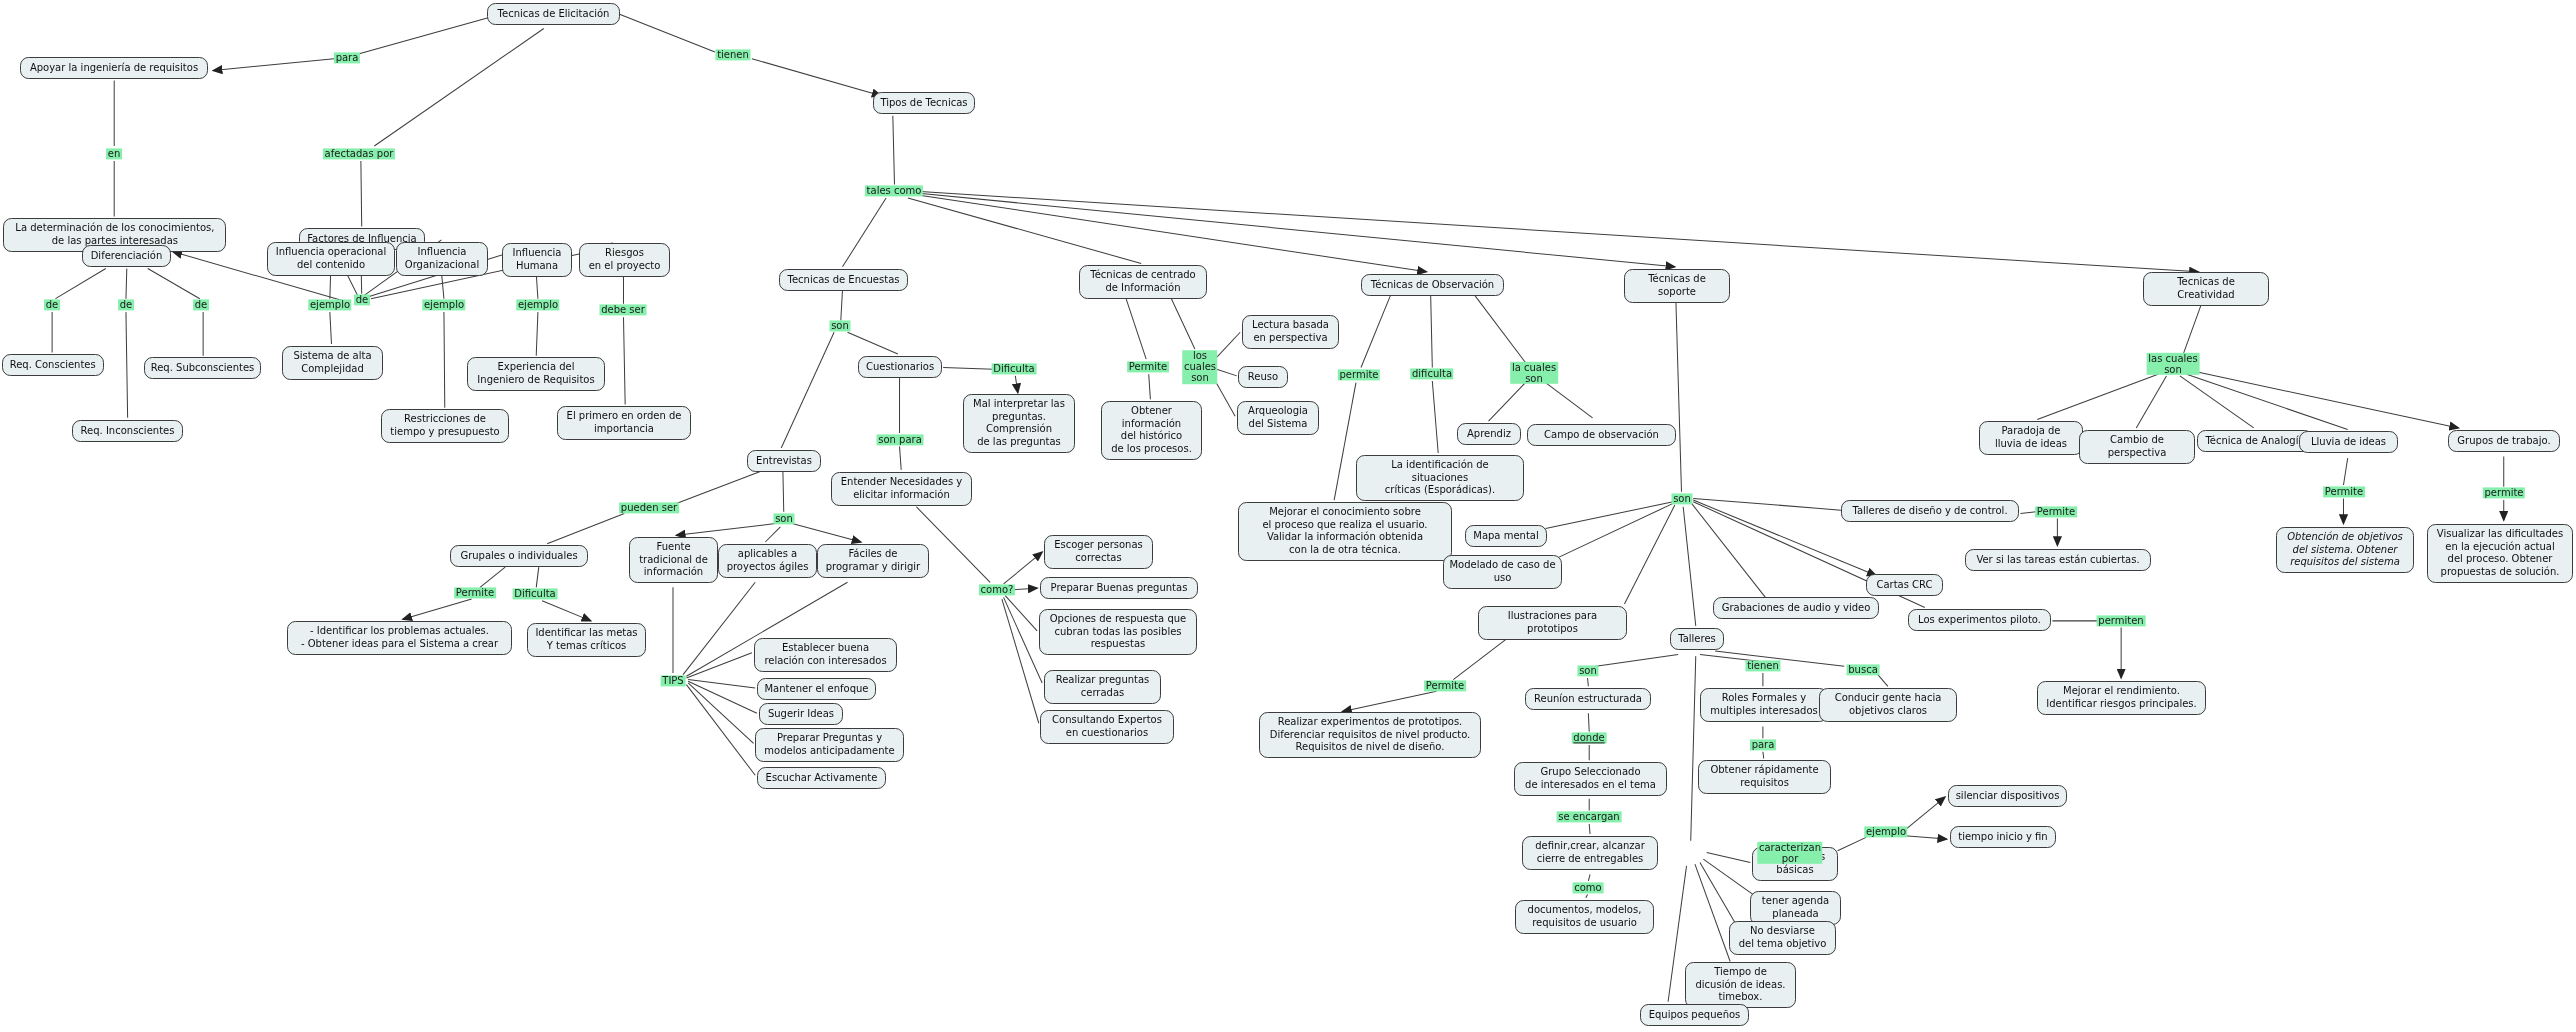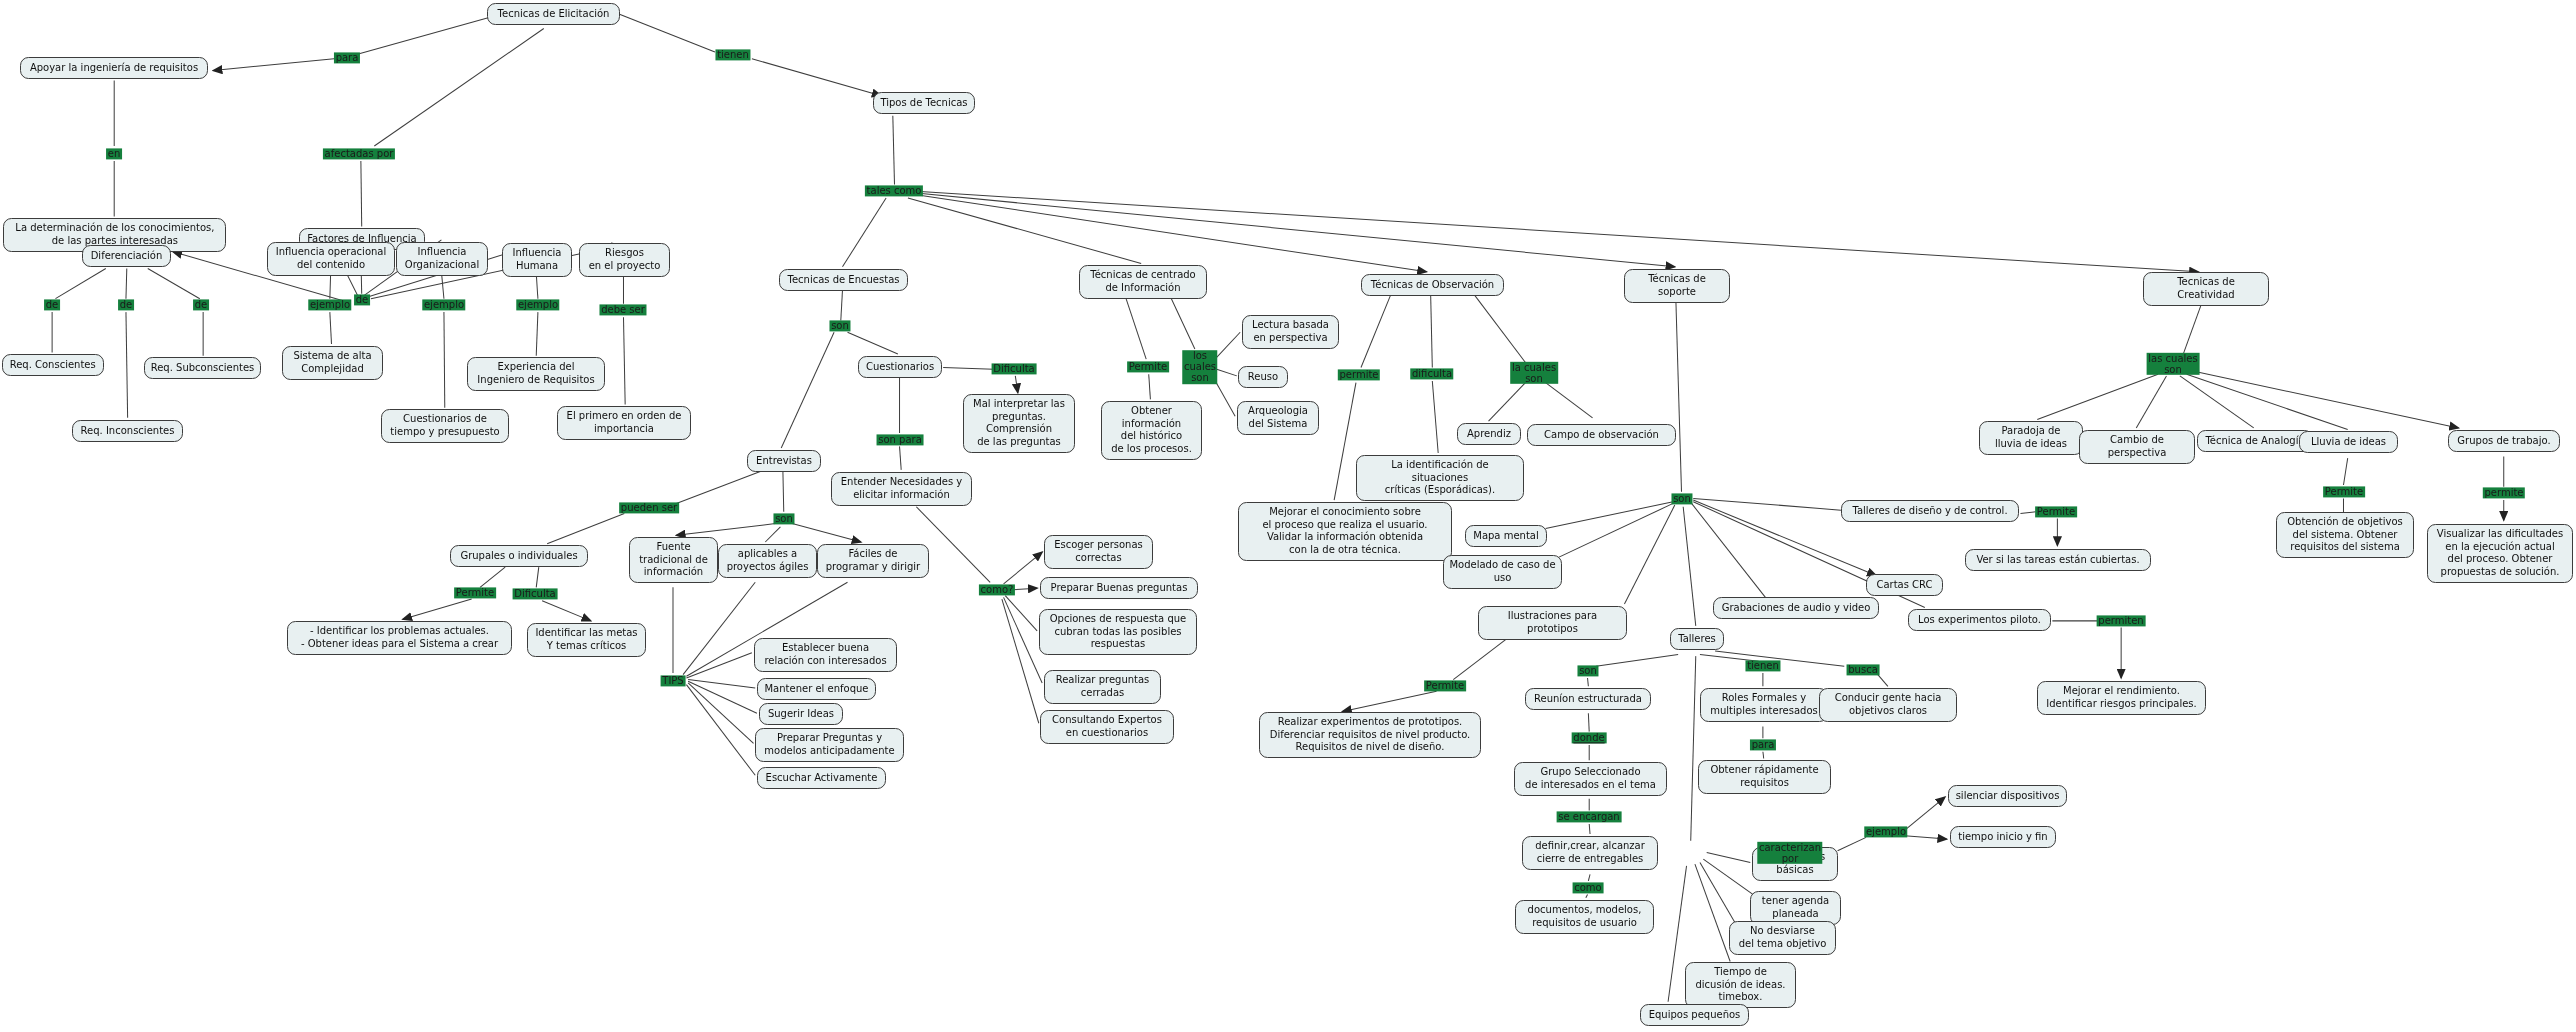--- a/index.html
+++ b/index.html
@@ -4,21 +4,21 @@
 <style>
   html,body{margin:0;padding:0;background:#ffffff;}
   #canvas{position:relative;width:2576px;height:1032px;background:#ffffff;
           font-family:"DejaVu Sans","Liberation Sans",sans-serif;overflow:hidden;}
   svg.edges{position:absolute;left:0;top:0;width:2576px;height:1032px;}
   svg.edges line{stroke:#3d3d3d;stroke-width:1.2;}
   .node{position:absolute;box-sizing:border-box;background:#e8f0f1;border:0.8px solid #3c3c3c;
         border-radius:8.4px;padding:3.4px 5px;font-size:10px;line-height:1.25;color:#101010;
         text-align:center;display:flex;align-items:center;justify-content:center;
         white-space:pre-line;min-height:22px;}
-  .edge-label{position:absolute;transform:translate(-50%,-50%);background:#15803d;
+  .edge-label{position:absolute;transform:translate(-50%,-50%);background:#86efac;
         padding:0 1.7px;font-size:10px;color:#1a1a1a;text-align:center;
         white-space:pre-line;line-height:1.12;}
 </style>
 </head>
 <body>
 
 <div id="canvas">
     <svg class="edges" viewBox="0 0 3070 1230">
       <defs>
         <marker id="arrow" markerWidth="13" markerHeight="11" refX="11" refY="5.5" orient="auto" markerUnits="userSpaceOnUse">
@@ -161,21 +161,21 @@
     <div class="node" style="left: 82px; top: 245px; width: 89px;">Diferenciación</div>
     <div class="node" style="left: 1.7px; top: 354px; width: 102px;">Req. Conscientes</div>
     <div class="node" style="left: 144px; top: 357px; width: 117px;">Req. Subconscientes</div>
     <div class="node" style="left: 72px; top: 420px; width: 111px;">Req. Inconscientes</div>
     <div class="node" style="left: 267px; top: 242px; width: 128px;">Influencia operacional
 del contenido</div>
     <div class="node" style="left: 282px; top: 346px; width: 101px;">Sistema de alta
 Complejidad</div>
     <div class="node" style="left: 396px; top: 242px; width: 92px;">Influencia
 Organizacional</div>
-    <div class="node" style="left: 381px; top: 409px; width: 128px;">Cuestionarios de
+    <div class="node" style="left: 381px; top: 409px; width: 128px;">Restricciones de
 tiempo y presupuesto</div>
     <div class="node" style="left: 502px; top: 243px; width: 70px;">Influencia
 Humana</div>
     <div class="node" style="left: 467px; top: 357px; width: 138px;">Experiencia del
 Ingeniero de Requisitos</div>
     <div class="node" style="left: 579px; top: 243px; width: 91px;">Riesgos
 en el proyecto</div>
     <div class="node" style="left: 557px; top: 406px; width: 134px;">El primero en orden de
 importancia</div>
     <div class="node" style="left: 779px; top: 269px; width: 129px;">Tecnicas de Encuestas</div>
@@ -276,21 +276,21 @@
     <div class="node" style="left: 1640px; top: 1004px; width: 109px;">Equipos pequeños</div>
     <div class="node" style="left: 1948px; top: 785px; width: 119px;">silenciar dispositivos</div>
     <div class="node" style="left: 1950px; top: 826px; width: 106px;">tiempo inicio y fin</div>
     <div class="node" style="left: 2143px; top: 272px; width: 126px;">Tecnicas de Creatividad</div>
     <div class="node" style="left: 1979px; top: 421px; width: 104px;">Paradoja de
 lluvia de ideas</div>
     <div class="node" style="left: 2079px; top: 430px; width: 116px;">Cambio de perspectiva</div>
     <div class="node" style="left: 2197px; top: 430px; width: 116px;">Técnica de Analogía</div>
     <div class="node" style="left: 2299px; top: 431px; width: 99px;">Lluvia de ideas</div>
     <div class="node" style="left: 2448px; top: 430px; width: 112px;">Grupos de trabajo.</div>
-    <div class="node" style="left: 2276px; top: 512px; width: 138px;">Obtención de objetivos
+    <div class="node" style="left: 2276px; top: 527px; width: 138px; font-style: italic;">Obtención de objetivos
 del sistema. Obtener
 requisitos del sistema</div>
     <div class="node" style="left: 2427px; top: 524px; width: 146px;">Visualizar las dificultades
 en la ejecución actual
 del proceso. Obtener
 propuestas de solución.</div>
     <div class="edge-label" style="left: 347px; top: 58px;">para</div>
     <div class="edge-label" style="left: 114px; top: 154px;">en</div>
     <div class="edge-label" style="left: 359px; top: 154px;">afectadas por</div>
     <div class="edge-label" style="left: 733px; top: 55px;">tienen</div>

